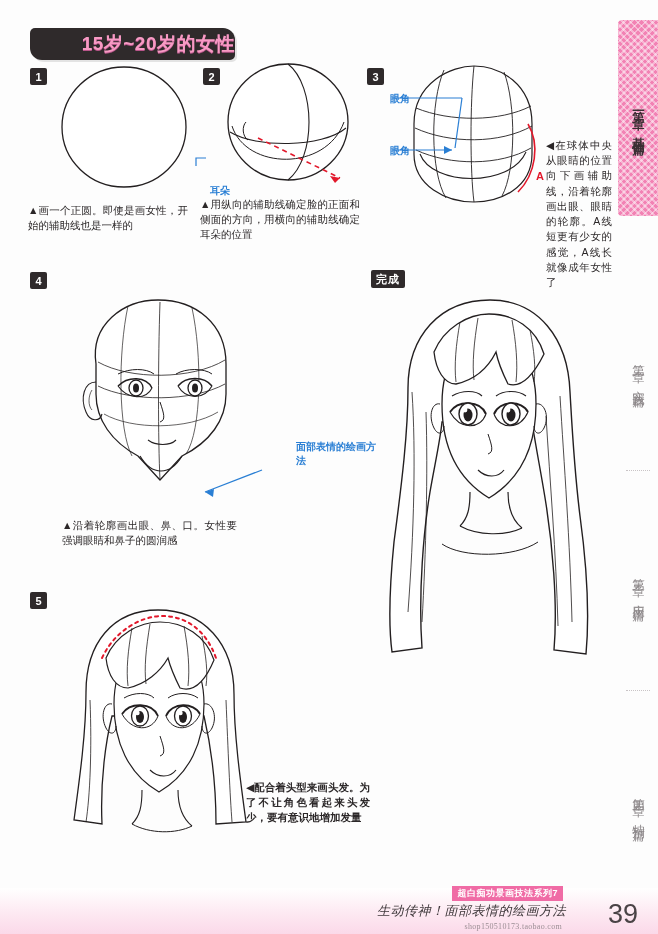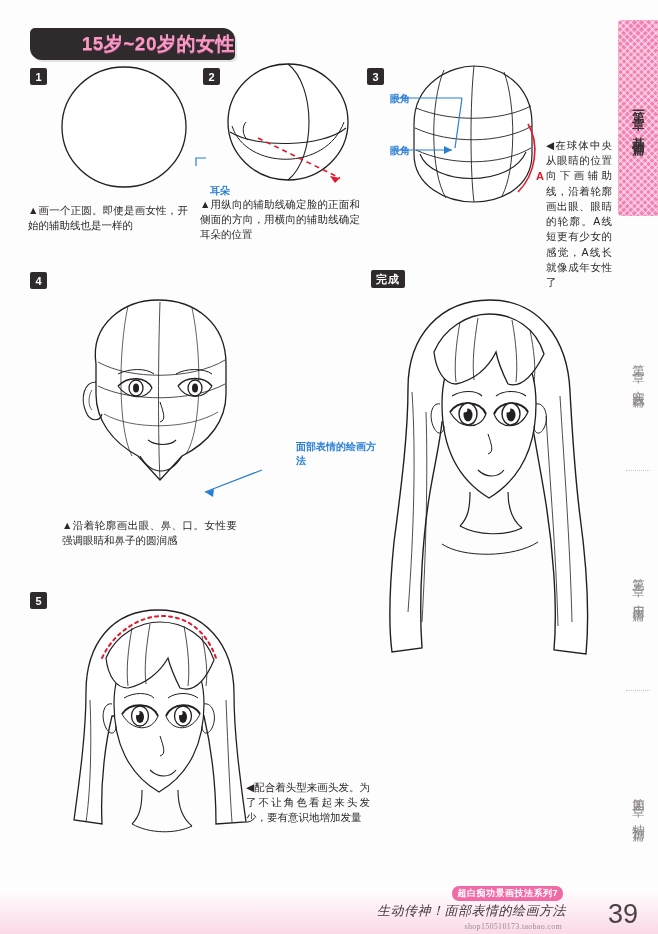--- a/index.html
+++ b/index.html
@@ -43,21 +43,21 @@
       repeating-linear-gradient(45deg,rgba(255,255,255,.42) 0 2px,rgba(255,255,255,0) 2px 5px),
       repeating-linear-gradient(-45deg,rgba(255,255,255,.42) 0 2px,rgba(255,255,255,0) 2px 5px),
       #f282b4;
       color:#3a2f33;font-weight:bold;border-radius:4px 0 0 4px;}
   .rail-divider{position:absolute;right:8px;width:24px;border-top:1.5px dotted #c9c4c6;}
 
   
   .footer{position:absolute;left:0;bottom:0;width:658px;height:46px;
      background:linear-gradient(to bottom,#ffffff 0%,#fde9f2 55%,#fbd9e9 100%);}
   .foot-band{position:absolute;right:95px;bottom:33px;background:#f06ba5;color:#fff;
-     font-size:9px;font-weight:bold;padding:1px 5px;letter-spacing:.5px;border-radius:7px;}
+     font-size:9px;font-weight:bold;padding:1px 5px;letter-spacing:.5px;}
   .foot-main{position:absolute;right:92px;bottom:14px;font-size:13px;color:#3f383b;
      letter-spacing:.5px;font-style:italic;}
   .foot-sub{position:absolute;right:96px;bottom:3px;font-size:8px;color:#9b8e94;
      letter-spacing:.3px;font-family:"Liberation Serif",serif;}
   .page-num{position:absolute;right:20px;bottom:4px;font-size:27px;color:#4a4346;
      font-family:"Liberation Sans",sans-serif;}
 </style>
 </head>
 <body>
 
@@ -274,21 +274,21 @@
       <path d="M92 170 C 100 178, 112 178, 118 170" fill="none" stroke="#231f20" stroke-width="1.1"></path>
 
       <path d="M84 190 C 84 206, 82 216, 74 224" fill="none" stroke="#231f20" stroke-width="1.1"></path>
       <path d="M120 190 C 120 206, 124 218, 134 226" fill="none" stroke="#231f20" stroke-width="1.1"></path>
       <path d="M74 224 C 92 234, 118 234, 134 226" fill="none" stroke="#231f20" stroke-width="1"></path>
 
       <path d="M32 100 C 34 150, 32 196, 28 222" fill="none" stroke="#231f20" stroke-width=".8"></path>
       <path d="M168 100 C 170 150, 172 196, 174 222" fill="none" stroke="#231f20" stroke-width=".8"></path>
     </svg>
   </div>
-  <div class="cap" style="left:246px;top:780px;width:124px;">◀配合着头型来画头发。为了不让角色看起来头发少，要有意识地增加发量</div>
+  <div class="cap" style="left:246px;top:780px;width:124px;font-weight:bold;">◀配合着头型来画头发。为了不让角色看起来头发少，要有意识地增加发量</div>
 
   <div class="rail">
     <div class="tab active" style="top:20px;height:196px;">第一章 基础篇</div>
     <div class="tab" style="top:296px;height:150px;">第二章 实践篇</div>
     <div class="rail-divider" style="top:470px;"></div>
     <div class="tab" style="top:510px;height:150px;">第三章 应用篇</div>
     <div class="rail-divider" style="top:690px;"></div>
     <div class="tab" style="top:730px;height:150px;">第四章 特别篇</div>
   </div>
 

